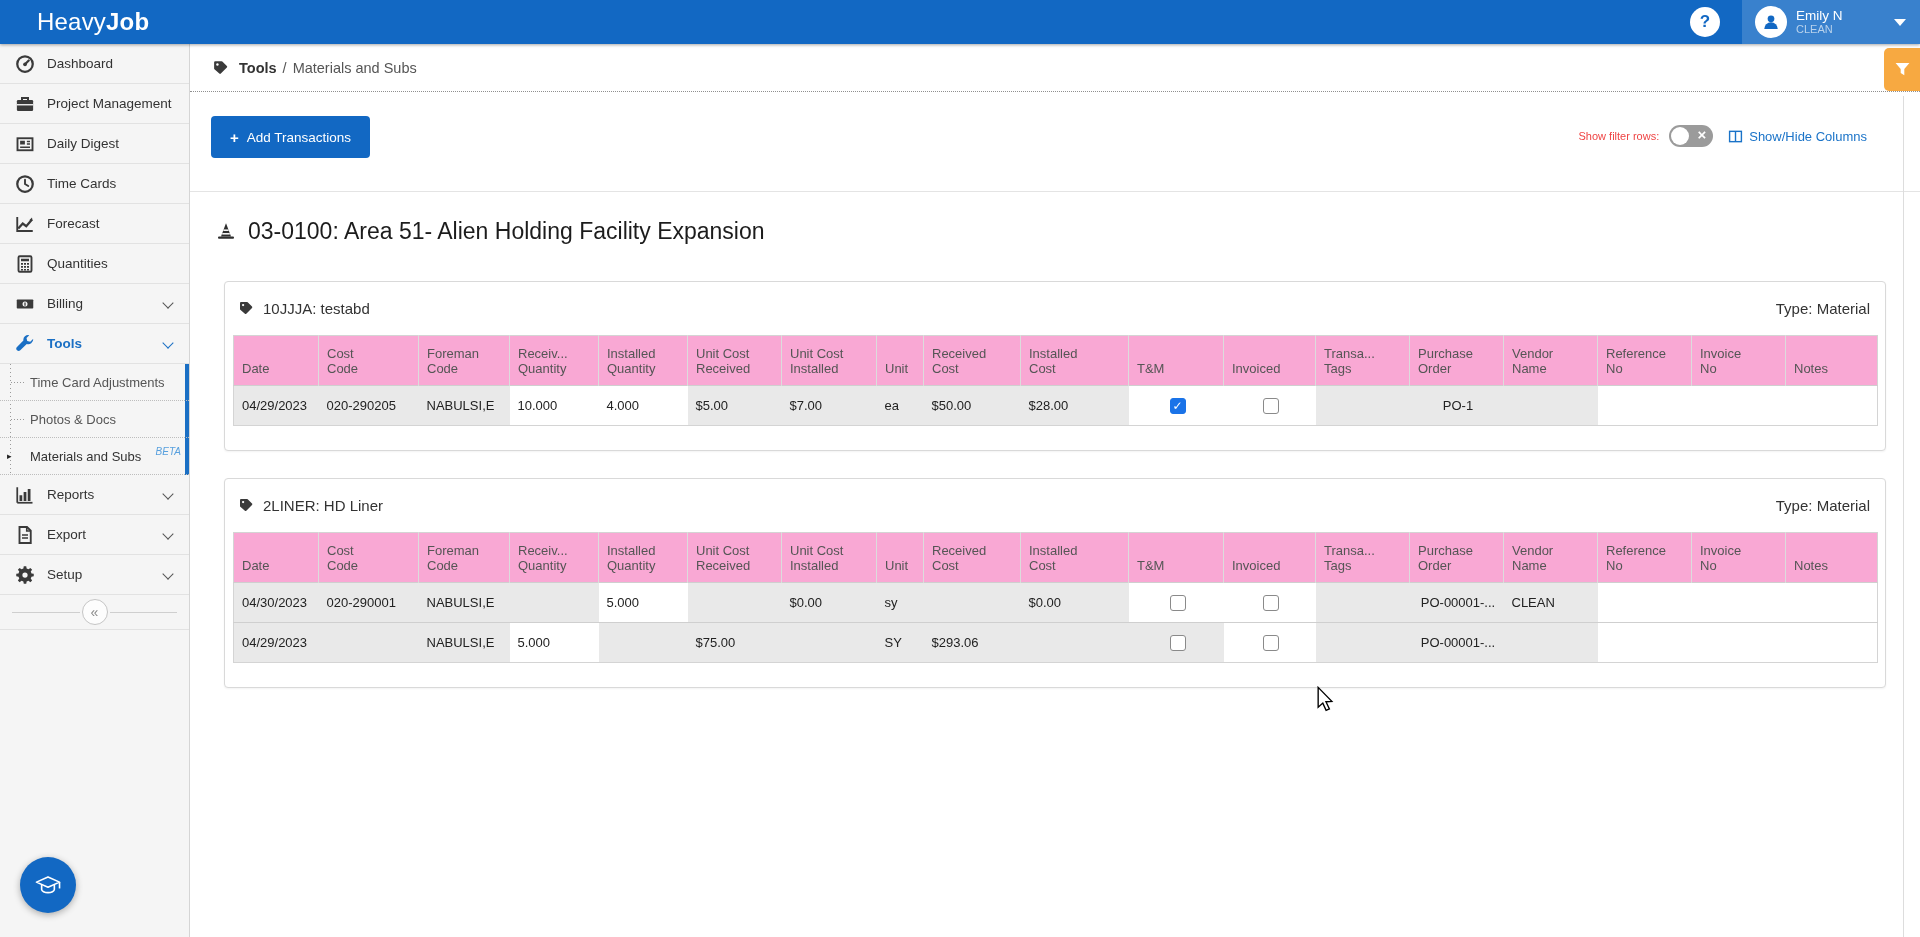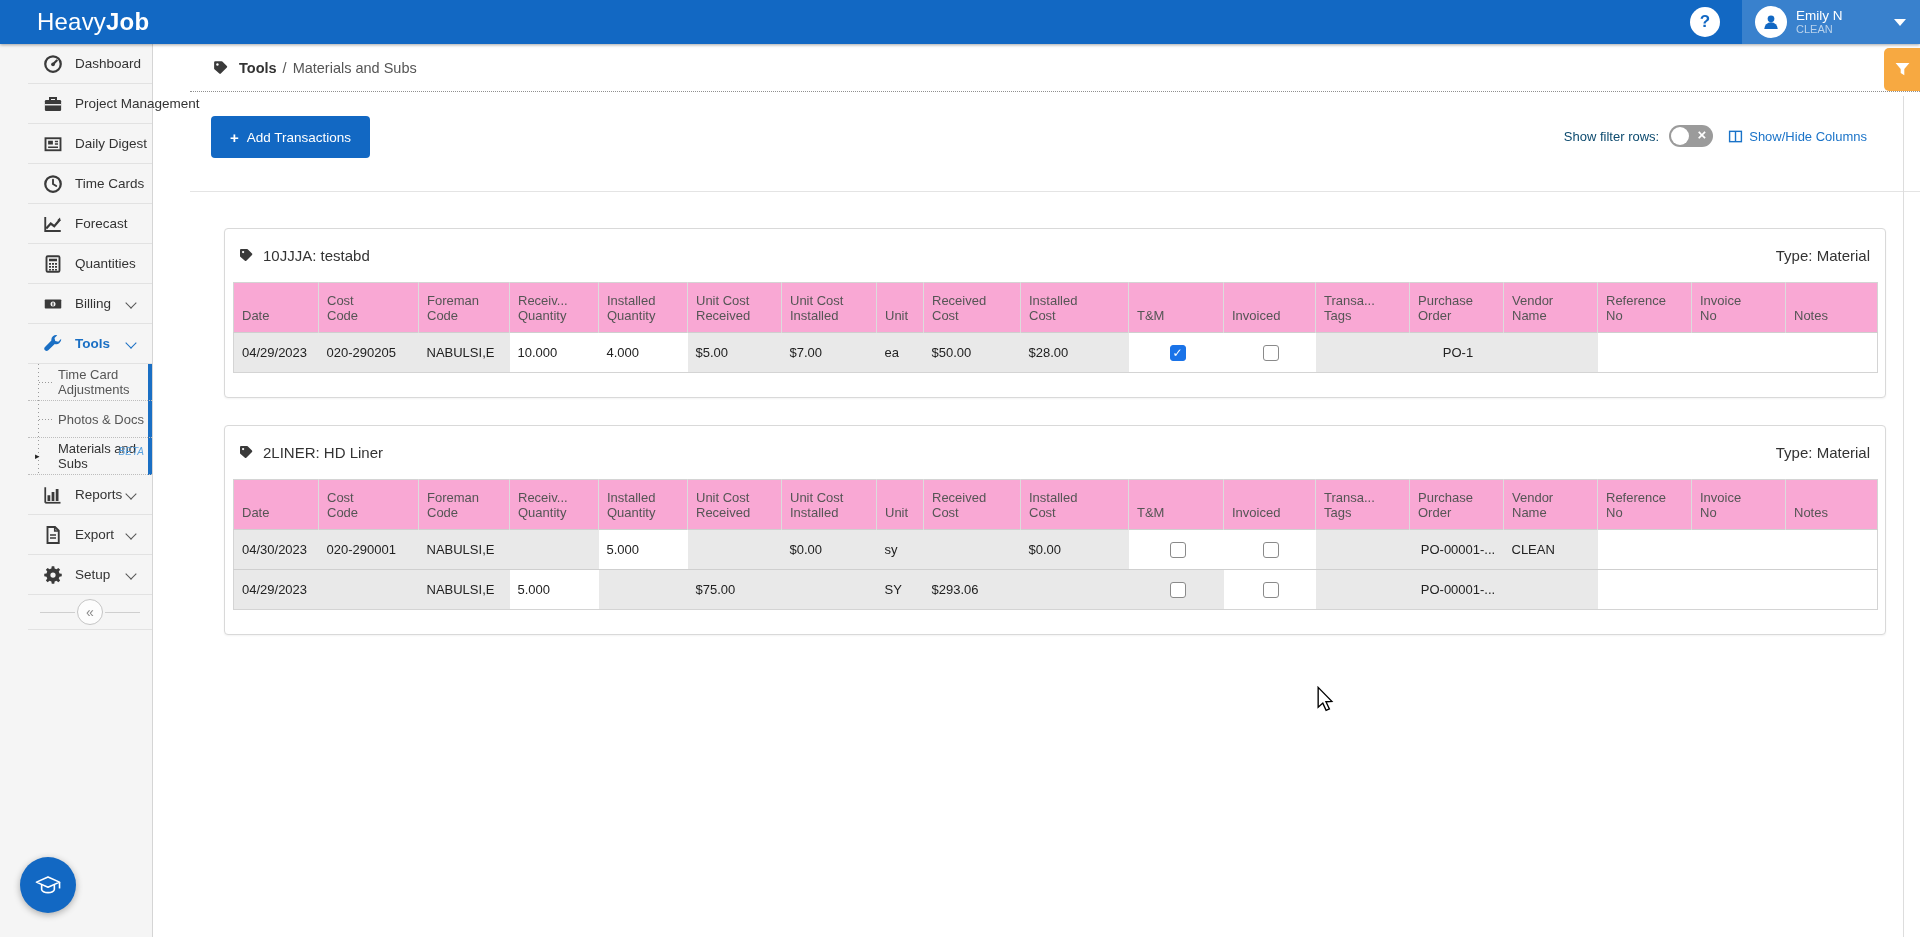--- a/index.html
+++ b/index.html
@@ -19,22 +19,22 @@
                 align-items:center; padding:0 14px 0 13px; cursor:pointer; }
   .avatar { width:32px; height:32px; background:#fff; border-radius:50%; display:flex;
             align-items:center; justify-content:center; flex:none; }
   .user-text { margin-left:9px; line-height:1.15; }
   .user-name { color:#fff; font-size:13.5px; }
   .user-company { color:#b9d2ec; font-size:11px; }
   .caret-down { margin-left:auto; width:0; height:0; border-left:6px solid transparent;
                 border-right:6px solid transparent; border-top:7px solid #fff; }
 
   
-  .sidebar { position:absolute; top:44px; left:0; width:153px; bottom:0; background:#f5f5f5;
-             border-right:1px solid #d5d5d5; z-index:30;padding-left:28px; }
+  .sidebar { position:absolute; top:44px; left:0; width:190px; bottom:0; background:#f5f5f5;
+             border-right:1px solid #d5d5d5; z-index:30; }
   .side-item { height:40px; display:flex; align-items:center; border-bottom:1px solid #e2e2e2;
                padding-left:14px; position:relative; cursor:pointer; background:#f5f5f5; }
   .side-icon { width:21px; height:21px; margin-right:12px; display:flex; align-items:center; justify-content:center; flex:none; }
   .side-label { font-size:13.5px; color:#333; white-space:nowrap; }
   .side-item.active .side-label { color:#1a6fc4; font-weight:bold; }
   .chev { position:absolute; right:17px; top:15px; width:8px; height:8px;
           border-right:1.7px solid #555; border-bottom:1.7px solid #555; transform:rotate(45deg); }
   .side-item.active .chev { border-color:#1a6fc4; }
   .tools-group { box-shadow:inset -4px 0 0 #1a6fc4; }
   .sub-list { background:repeating-linear-gradient(to bottom,#9a9a9a 0 1px,transparent 1px 4px) 10px 0/1px 100% no-repeat; }
@@ -65,21 +65,21 @@
   .filter-btn { position:absolute; top:4px; right:0; width:36px; height:43px; background:#f7a941;
                 border-radius:5px 0 0 5px; display:flex; align-items:center; justify-content:center;
                 cursor:pointer; z-index:5; }
   .toolbar-row { height:100px; border-bottom:1px solid #e4e4e4; display:flex; align-items:flex-start;
                  padding:0 53px 0 21px; }
   .add-btn { margin-top:24px; background:#1268c3; color:#fff; border:none; border-radius:4px; height:42px;
              padding:0 19px; font-size:13.5px; display:flex; align-items:center; gap:8px; cursor:pointer;
              font-family:inherit; }
   .add-btn .plus { font-weight:bold; font-size:15px; }
   .right-controls { margin-left:auto; margin-top:33px; display:flex; align-items:center; gap:15px; }
-  .sfr-label { font-size:13px; color:#0c4a6e; }
+  .sfr-label { font-size:11px; color:#ef4444; }
   .toggle { width:44px; height:22px; background:#9b9b9b; border-radius:11px; position:relative;
             cursor:pointer; margin-left:-5px; }
   .toggle .knob { position:absolute; left:2px; top:2px; width:18px; height:18px; background:#fff; border-radius:50%; }
   .toggle .x { position:absolute; right:7px; top:1px; color:#fff; font-weight:bold; font-size:15px; }
   .shc-link { display:flex; align-items:center; gap:6px; color:#1a73c8; font-size:13px; cursor:pointer; }
 
   .job-title-row { display:flex; align-items:center; gap:11px; margin:26px 0 0 25px; }
   .job-title { font-size:23px; color:#1c1c1c; }
 
   .card { margin:36px 34px 0 34px; width:1662px; border:1px solid #d9d9d9; border-radius:4px;
@@ -327,20 +327,29 @@
       <div class="shc-link">
         <svg width="15" height="15" viewBox="0 0 16 16">
             <rect x="1.7" y="2.5" width="12.6" height="11" fill="none" stroke="#1a73c8" stroke-width="1.5"></rect>
             <path d="M8 2.5v11" stroke="#1a73c8" stroke-width="1.5"></path>
           </svg>
         <span>Show/Hide Columns</span>
       </div>
     </div>
   </div>
 
+  <div class="job-title-row">
+    <svg width="22" height="22" viewBox="0 0 22 22">
+        <path d="M11 2.2l5 13.3H6z" fill="#2e2e2e"></path>
+        <path d="M8.4 9.2h5.2" stroke="#fff" stroke-width="1.5"></path>
+        <path d="M7.2 12.8h7.6" stroke="#fff" stroke-width="1.5"></path>
+        <rect x="3" y="15.5" width="16" height="2.2" rx="1" fill="#2e2e2e"></rect>
+      </svg>
+    <span class="job-title">03-0100: Area 51- Alien Holding Facility Expansion</span>
+  </div>
 
   <div class="card">
     <div class="card-head">
       <svg width="16" height="16" viewBox="0 0 16 16">
           <path d="M2 9V3a1 1 0 0 1 1-1h6a1 1 0 0 1 .7.3l4.3 4.3a1 1 0 0 1 0 1.4l-5.7 5.7a1 1 0 0 1-1.4 0L2.3 9.7A1 1 0 0 1 2 9z" fill="#3a3a3a"></path>
           <circle cx="5.1" cy="5.1" r="1.15" fill="#fff"></circle>
         </svg>
       <span class="card-title">10JJJA: testabd</span>
       <span class="card-type">Type: Material</span>
     </div>

